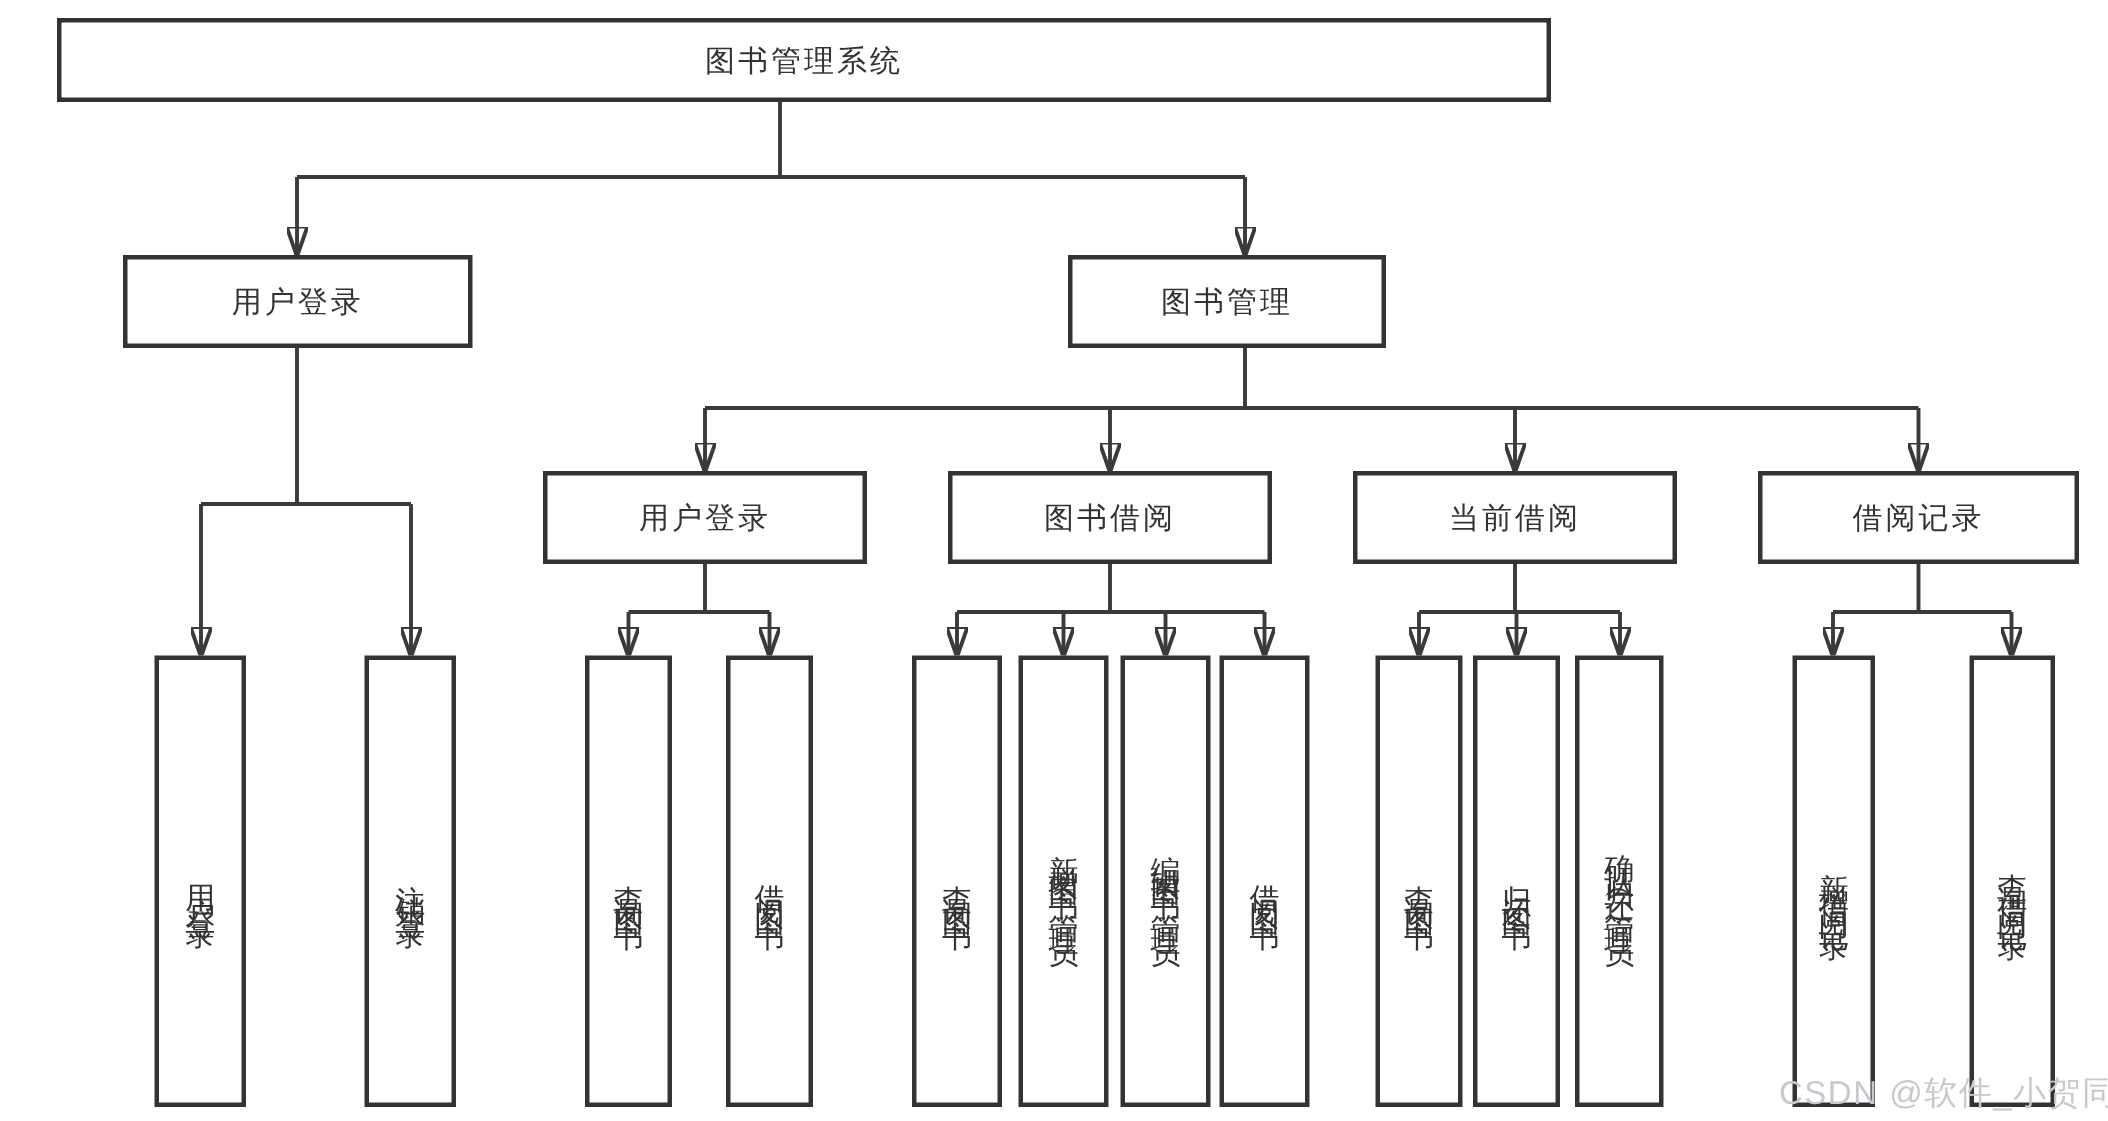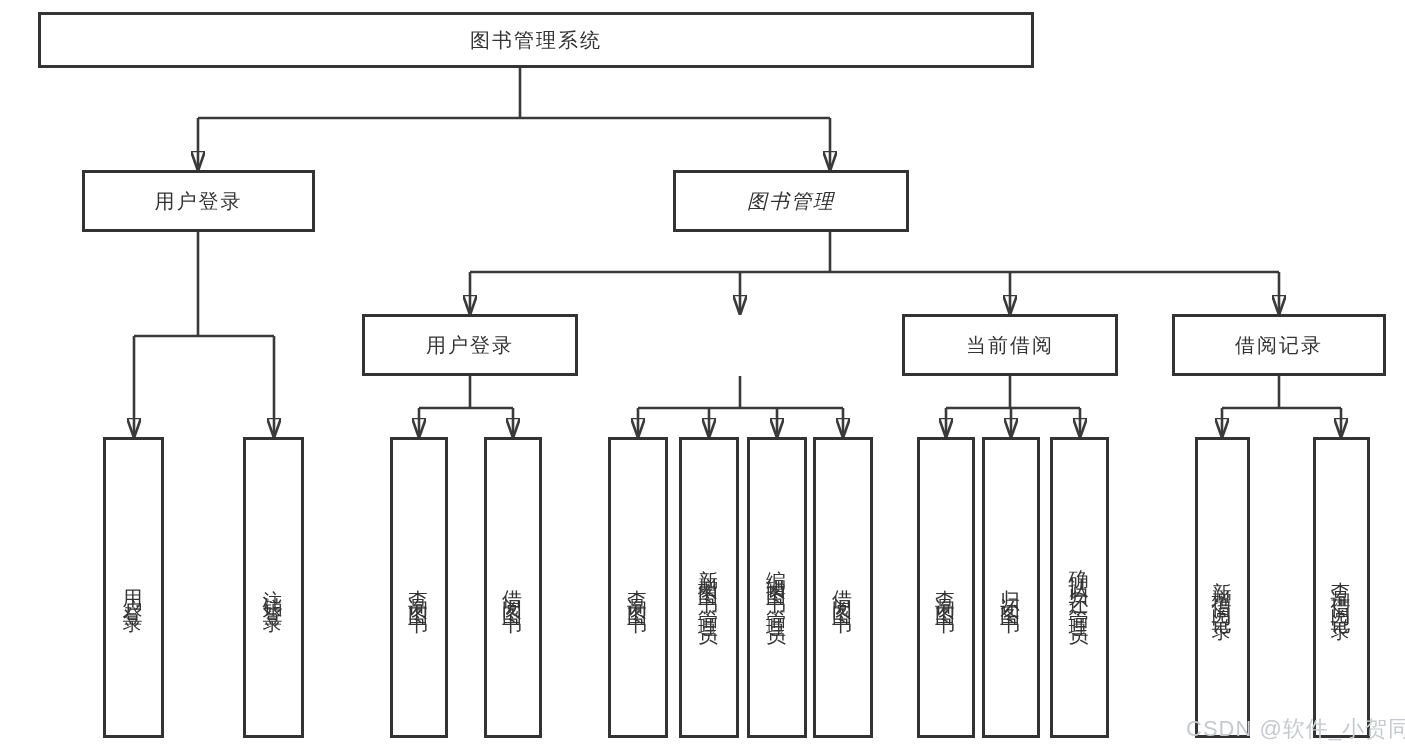--- a/index.html
+++ b/index.html
@@ -109,23 +109,24 @@
 
     <path d="M1279,376 V408"></path>
     <path d="M1222,408 H1341"></path>
     <path d="M1222,408 V437" marker-end="url(#arr)"></path>
     <path d="M1341,408 V437" marker-end="url(#arr)"></path>
   </svg>
 
   <div class="node" style="left:22px; top:12px; width:996px; height:56px;margin-left:16px;">图书管理系统</div>
 
   <div class="node" style="left:82px; top:170px; width:233px; height:62px;">用户登录</div>
-  <div class="node" style="left:673px; top:170px; width:236px; height:62px;font-style:italic;">图书管理</div>
+  <div class="node" style="left:712px; top:170px; width:212px; height:62px;">图书管理</div>
 
   <div class="node" style="left:362px; top:314px; width:216px; height:62px;">用户登录</div>
+  <div class="node" style="left:632px; top:314px; width:216px; height:62px;">图书借阅</div>
   <div class="node" style="left:902px; top:314px; width:216px; height:62px;">当前借阅</div>
   <div class="node" style="left:1172px; top:314px; width:214px; height:62px;">借阅记录</div>
 
   <div class="node vnode" style="left:103px; top:437px; width:61px; height:301px;">用户登录</div>
   <div class="node vnode" style="left:243px; top:437px; width:61px; height:301px;">注销登录</div>
 
   <div class="node vnode" style="left:390px; top:437px; width:58px; height:301px;">查询图书</div>
   <div class="node vnode" style="left:484px; top:437px; width:58px; height:301px;">借阅图书</div>
 
   <div class="node vnode" style="left:608px; top:437px; width:60px; height:301px;">查询图书</div>

